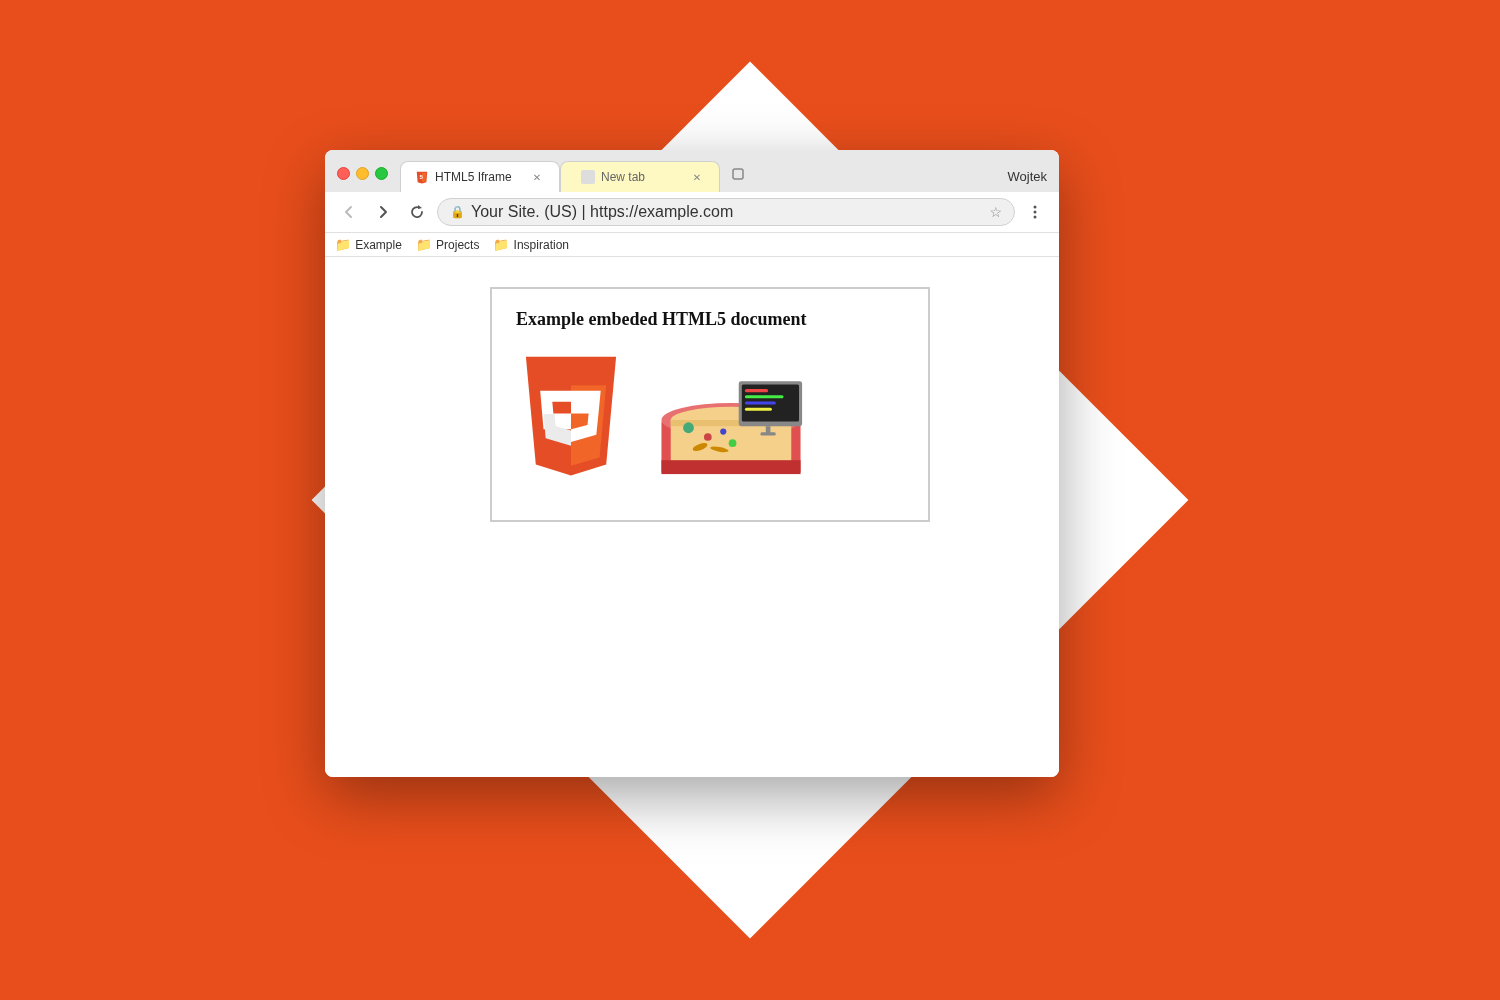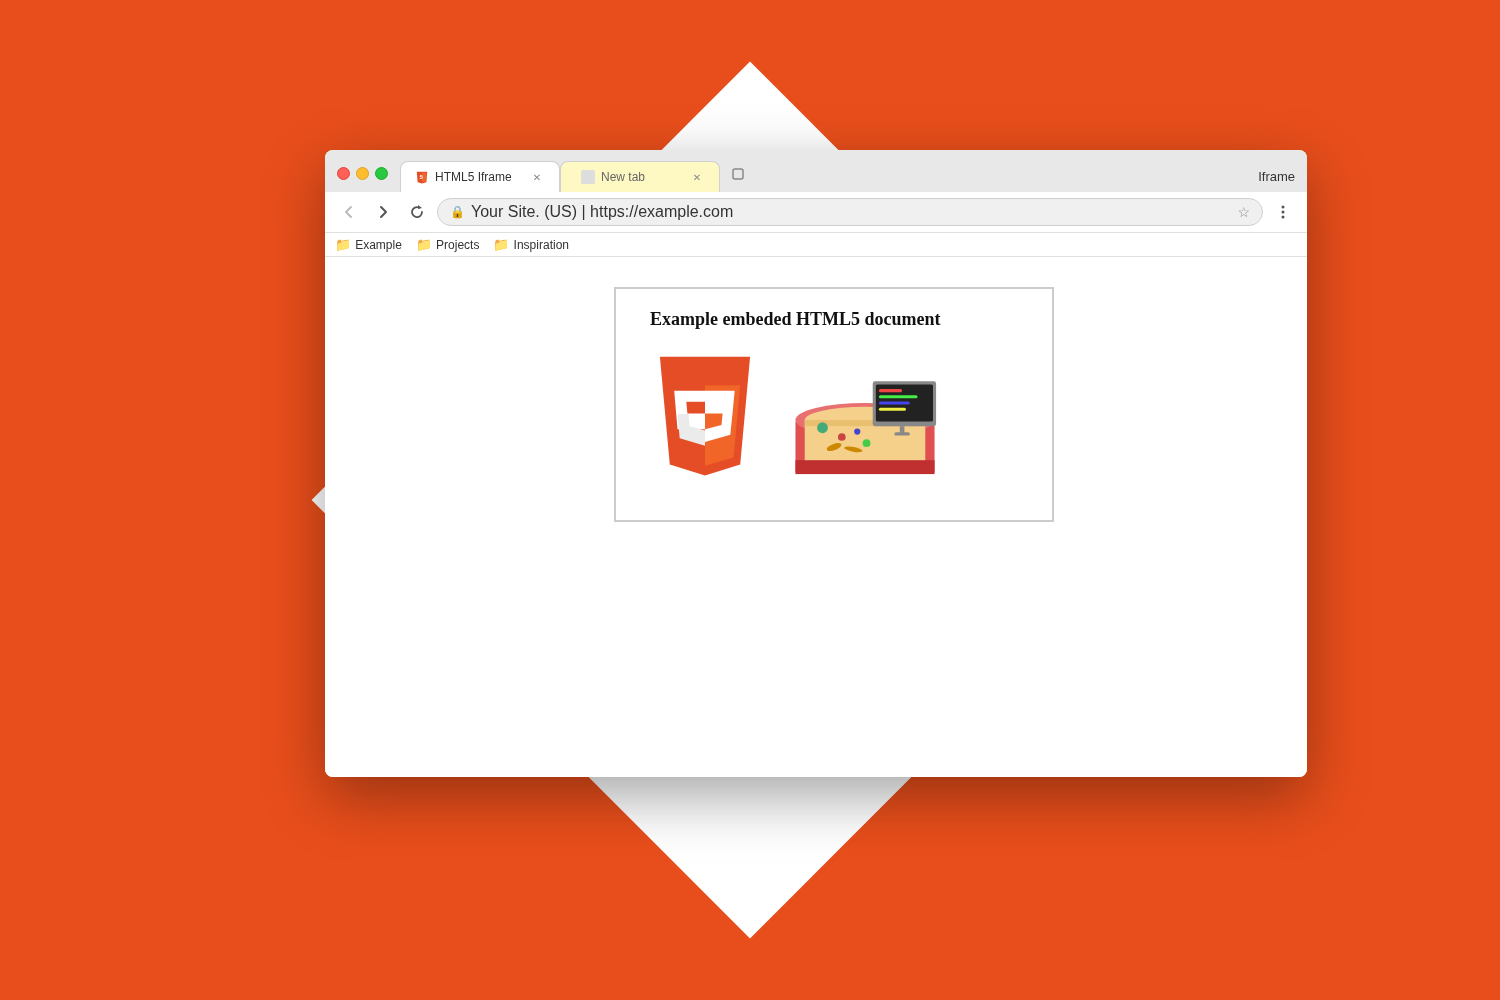--- a/index.html
+++ b/index.html
@@ -25,21 +25,21 @@
       transform: rotate(45deg);
       top: 50%;
       left: 50%;
       margin-top: -310px;
       margin-left: -310px;
     }
 
     
     .browser-window {
       position: absolute;
-      width: 982px;
+      width: 734px;
       top: 150px;
       left: 50%;
       margin-left: -425px;
       background: #f0f0f0;
       border-radius: 8px;
       box-shadow: 0 20px 60px rgba(0,0,0,0.35);
       overflow: hidden;
     }
 
     
@@ -238,21 +238,21 @@
       min-height: 520px;
       padding: 30px;
       display: flex;
       align-items: flex-start;
       justify-content: center;
     }
 
     
     .embedded-frame {
       border: 2px solid #ccc;
-      padding: 20px 30px 30px 34px;
+      padding: 20px 30px 30px 24px;
       width: 440px;
       background: white;
       margin-left: 36px;
     }
 
     .embedded-title {
       font-size: 18px;
       font-weight: bold;
       color: #111;
       margin-bottom: 20px;
@@ -316,21 +316,21 @@
       </div>
 
       <div class="tab-new">
         <svg width="16" height="16" viewBox="0 0 16 16">
           <rect x="3" y="3" width="10" height="10" rx="2" fill="none" stroke="#888" stroke-width="1.5"></rect>
         </svg>
       </div>
     </div>
 
     <div class="profile-area">
-      <span>Iframe</span>
+      <span>Wojtek</span>
     </div>
 
   </div>
 
   <div class="nav-bar">
 
     <div class="nav-btn disabled" title="Back">
       <svg width="16" height="16" viewBox="0 0 16 16">
         <path d="M10 3 L5 8 L10 13" stroke="#bbb" stroke-width="2" fill="none" stroke-linecap="round" stroke-linejoin="round"></path>
       </svg>

